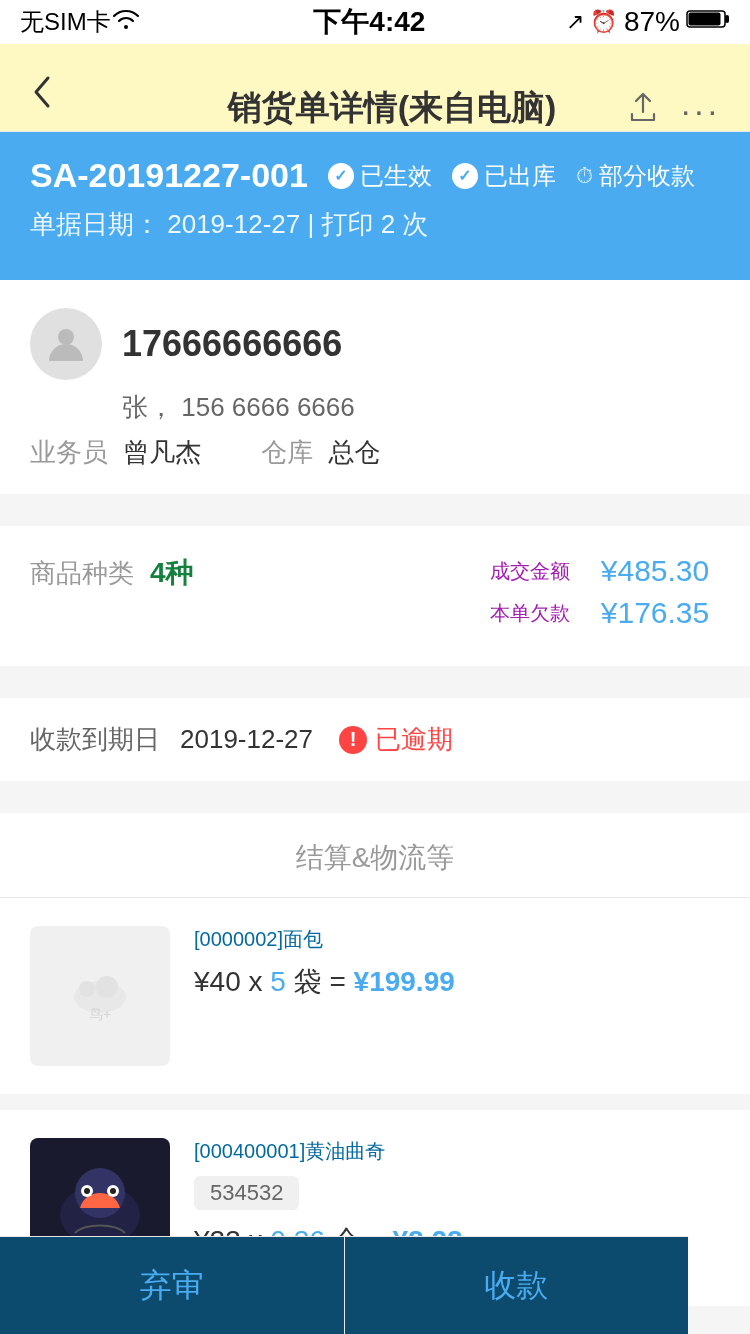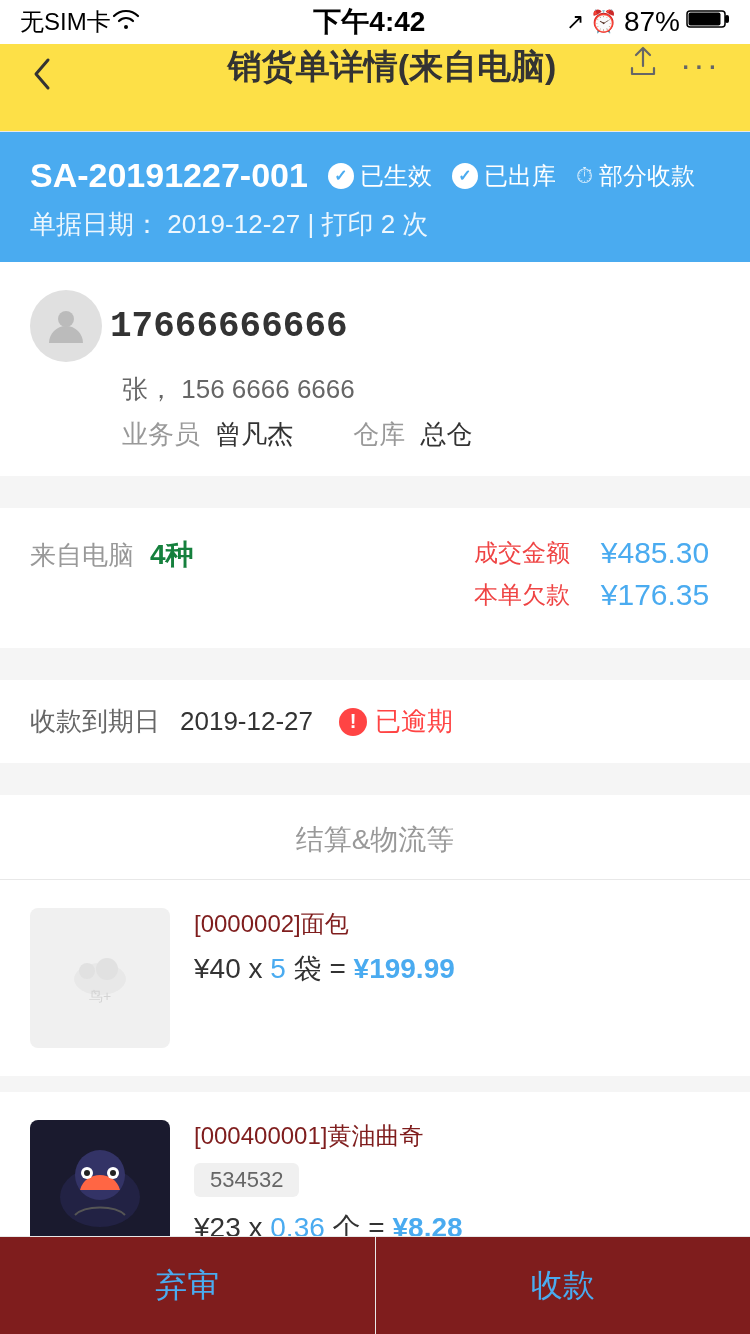--- a/index.html
+++ b/index.html
@@ -23,24 +23,24 @@
       padding: 0 20px;
       font-size: 24px;
       color: #000;
     }
     .status-left { display: flex; align-items: center; }
     .status-center { font-weight: 600; font-size: 28px; margin-left: 32px; }
     .status-right { display: flex; align-items: center; gap: 6px; }
 
     
     .nav-bar {
-      background: #fde047;
+      background: #fef9c3;
       height: 88px;
       display: flex;
-      align-items: flex-start;
+      align-items: flex-end;
       padding: 0 30px;
       border-bottom: 1px solid #e8e8e8;
       position: relative;
     }
     .nav-back {
       font-size: 36px;
       color: #333;
       cursor: pointer;
       padding: 10px 10px 10px 0;
     }
@@ -56,21 +56,21 @@
       display: flex;
       align-items: center;
       gap: 20px;
       position: absolute;
       right: 30px;
     }
 
     
     .order-banner {
       background: #4AABF0;
-      padding: 24px 30px 20px;
+      padding: 24px 30px 38px;
     }
     .banner-row1 {
       display: flex;
       align-items: center;
       gap: 20px;
       margin-bottom: 12px;
     }
     .order-id {
       font-size: 34px;
       font-weight: 700;
@@ -106,23 +106,22 @@
 
     
     .customer-section {
       background: #fff;
       padding: 28px 30px 24px;
       margin-bottom: 16px;
     }
     .customer-row {
       display: flex;
       align-items: center;
-      gap: 8px;
+      gap: 20px;
       margin-bottom: 10px;
-      font-family: Liberation Mono, monospace;
     }
     .avatar {
       width: 72px;
       height: 72px;
       border-radius: 50%;
       background: #e0e0e0;
       display: flex;
       align-items: center;
       justify-content: center;
       flex-shrink: 0;
@@ -135,21 +134,20 @@
     }
     .customer-sub {
       font-size: 26px;
       color: #666;
       margin-left: 92px;
       margin-bottom: 8px;
     }
     .customer-meta {
       display: flex;
       align-items: center;
-      margin-left: 92px;
       gap: 60px;
       font-size: 26px;
       color: #666;
       margin-top: 10px;
     }
     .meta-label { color: #999; }
     .meta-value { color: #333; margin-left: 8px; }
 
     
     .summary-section {
@@ -161,21 +159,21 @@
       display: flex;
       justify-content: space-between;
       align-items: flex-start;
     }
     .summary-left { }
     .summary-item { display: flex; align-items: center; gap: 16px; font-size: 26px; }
     .summary-item-label { color: #999; }
     .summary-item-value { color: #15803d; font-weight: 600; font-size: 28px; }
     .summary-right { text-align: right; }
     .amount-row { display: flex; justify-content: flex-end; align-items: center; gap: 20px; margin-bottom: 8px; }
-    .amount-label { font-size: 24px; color: #ef4444; }
+    .amount-label { font-size: 20px; color: #a21caf; }
     .amount-value { font-size: 30px; color: #4AABF0; font-weight: 400; min-width: 130px; text-align: center; }
 
     
     .due-section {
       background: #fff;
       padding: 24px 30px;
       margin-bottom: 16px;
       display: flex;
       align-items: center;
       gap: 16px;
@@ -265,22 +263,22 @@
       border-radius: 8px;
       flex-shrink: 0;
       overflow: hidden;
       background: #1a1a2e;
       display: flex;
       align-items: center;
       justify-content: center;
     }
     .product-info { flex: 1; }
     .product-name {
-      font-size: 24px;
-      color: #7f1d1d;
+      font-size: 20px;
+      color: #0369a1;
       margin-bottom: 10px;
       font-weight: 500;
     }
     .product-sku-badge {
       display: inline-block;
       background: #f0f0f0;
       border-radius: 6px;
       padding: 4px 16px;
       font-size: 22px;
       color: #666;
@@ -291,23 +289,23 @@
       color: #333;
     }
     .price-highlight { color: #4AABF0; }
     .price-total { color: #4AABF0; font-weight: 600; }
 
     
     .bottom-bar {
       position: fixed;
       bottom: 0;
       left: 0;
-      width: 750px;
+      width: 688px;
       height: 98px;
-      background: #7f1d1d;
+      background: #0c4a6e;
       border-top: 1px solid #e8e8e8;
       display: flex;
       align-items: center;
       font-family: Liberation Mono, monospace;
     }
     .bottom-btn {
       flex: 1;
       height: 100%;
       display: flex;
       align-items: center;
@@ -418,21 +416,21 @@
     </div>
   </div>
 </div>
 
 <div class="section-divider"></div>
 
 <div class="summary-section">
   <div class="summary-row">
     <div class="summary-left">
       <div class="summary-item">
-        <span class="summary-item-label">来自电脑</span>
+        <span class="summary-item-label">商品种类</span>
         <span class="summary-item-value">4种</span>
       </div>
     </div>
     <div class="summary-right">
       <div class="amount-row">
         <span class="amount-label">成交金额</span>
         <span class="amount-value">¥485.30</span>
       </div>
       <div class="amount-row">
         <span class="amount-label">本单欠款</span>

